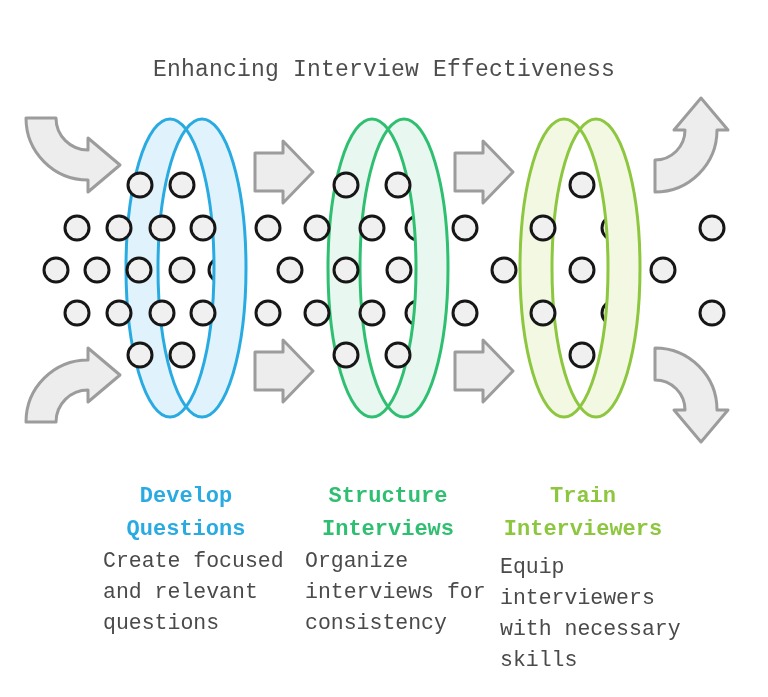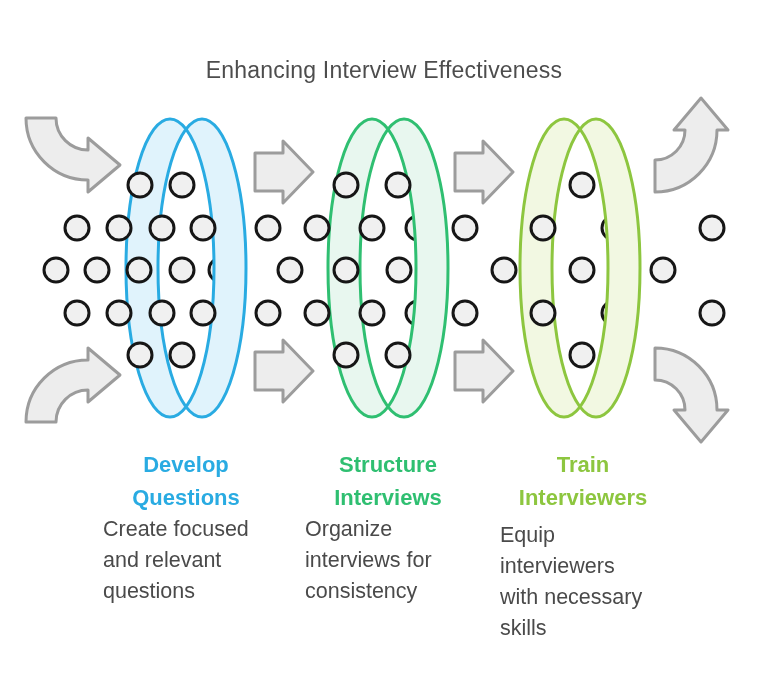--- a/index.html
+++ b/index.html
@@ -2,41 +2,41 @@
 <html><head>
 <meta charset="utf-8">
 <style>
   html, body { margin: 0; padding: 0; background: #ffffff; }
   .canvas {
     position: relative;
     width: 768px;
     height: 697px;
     background: #ffffff;
     overflow: hidden;
-    font-family: Liberation Sans, sans-serif;
+    font-family: Liberation Mono, monospace;
   }
   .diagram-title {
     position: absolute;
     top: 57px;
     left: 0;
     width: 768px;
     text-align: center;
     font-size: 23px;
     line-height: 27px;
     color: #4d4d4d;
     letter-spacing: 0.2px;
   }
   .flow-graphic {
     position: absolute;
     top: 0;
     left: 0;
   }
   .stage-col {
     position: absolute;
-    top: 448px;
+    top: 480px;
     width: 200px;
   }
   .stage-col.pos-0 { left: 86px; }
   .stage-col.pos-1 { left: 288px; }
   .stage-col.pos-2 { left: 483px; }
   .stage-heading {
     text-align: center;
     font-weight: bold;
     font-size: 22px;
     line-height: 33px;

